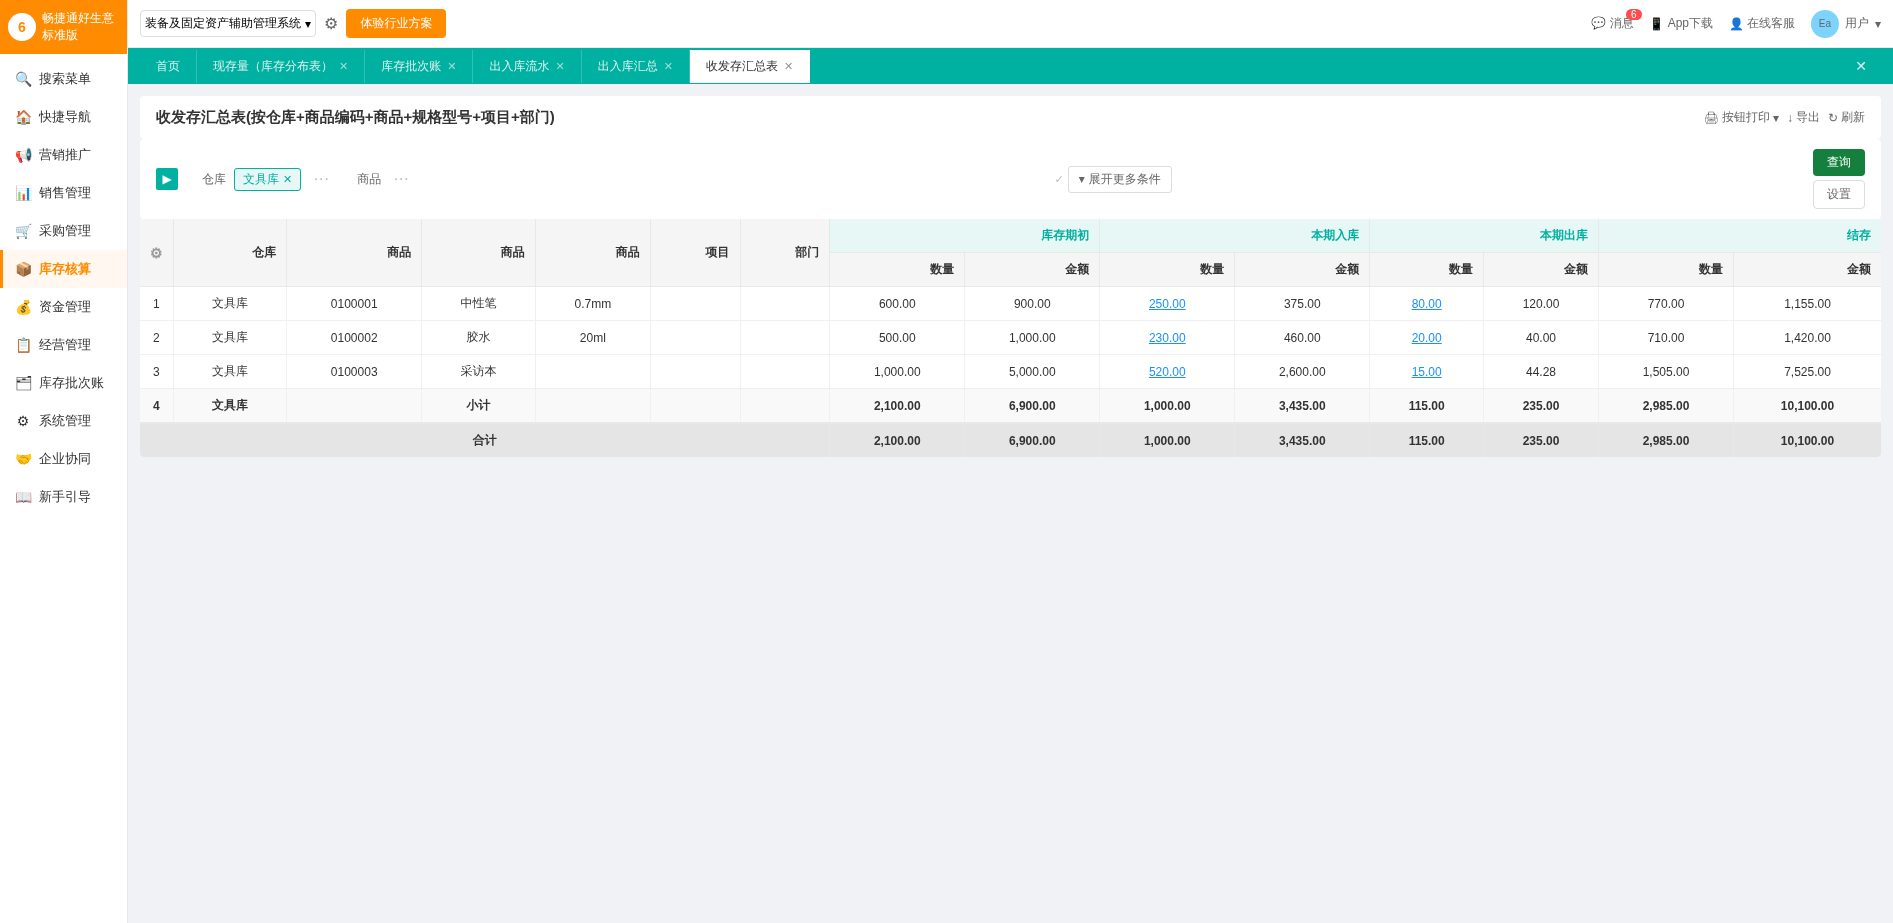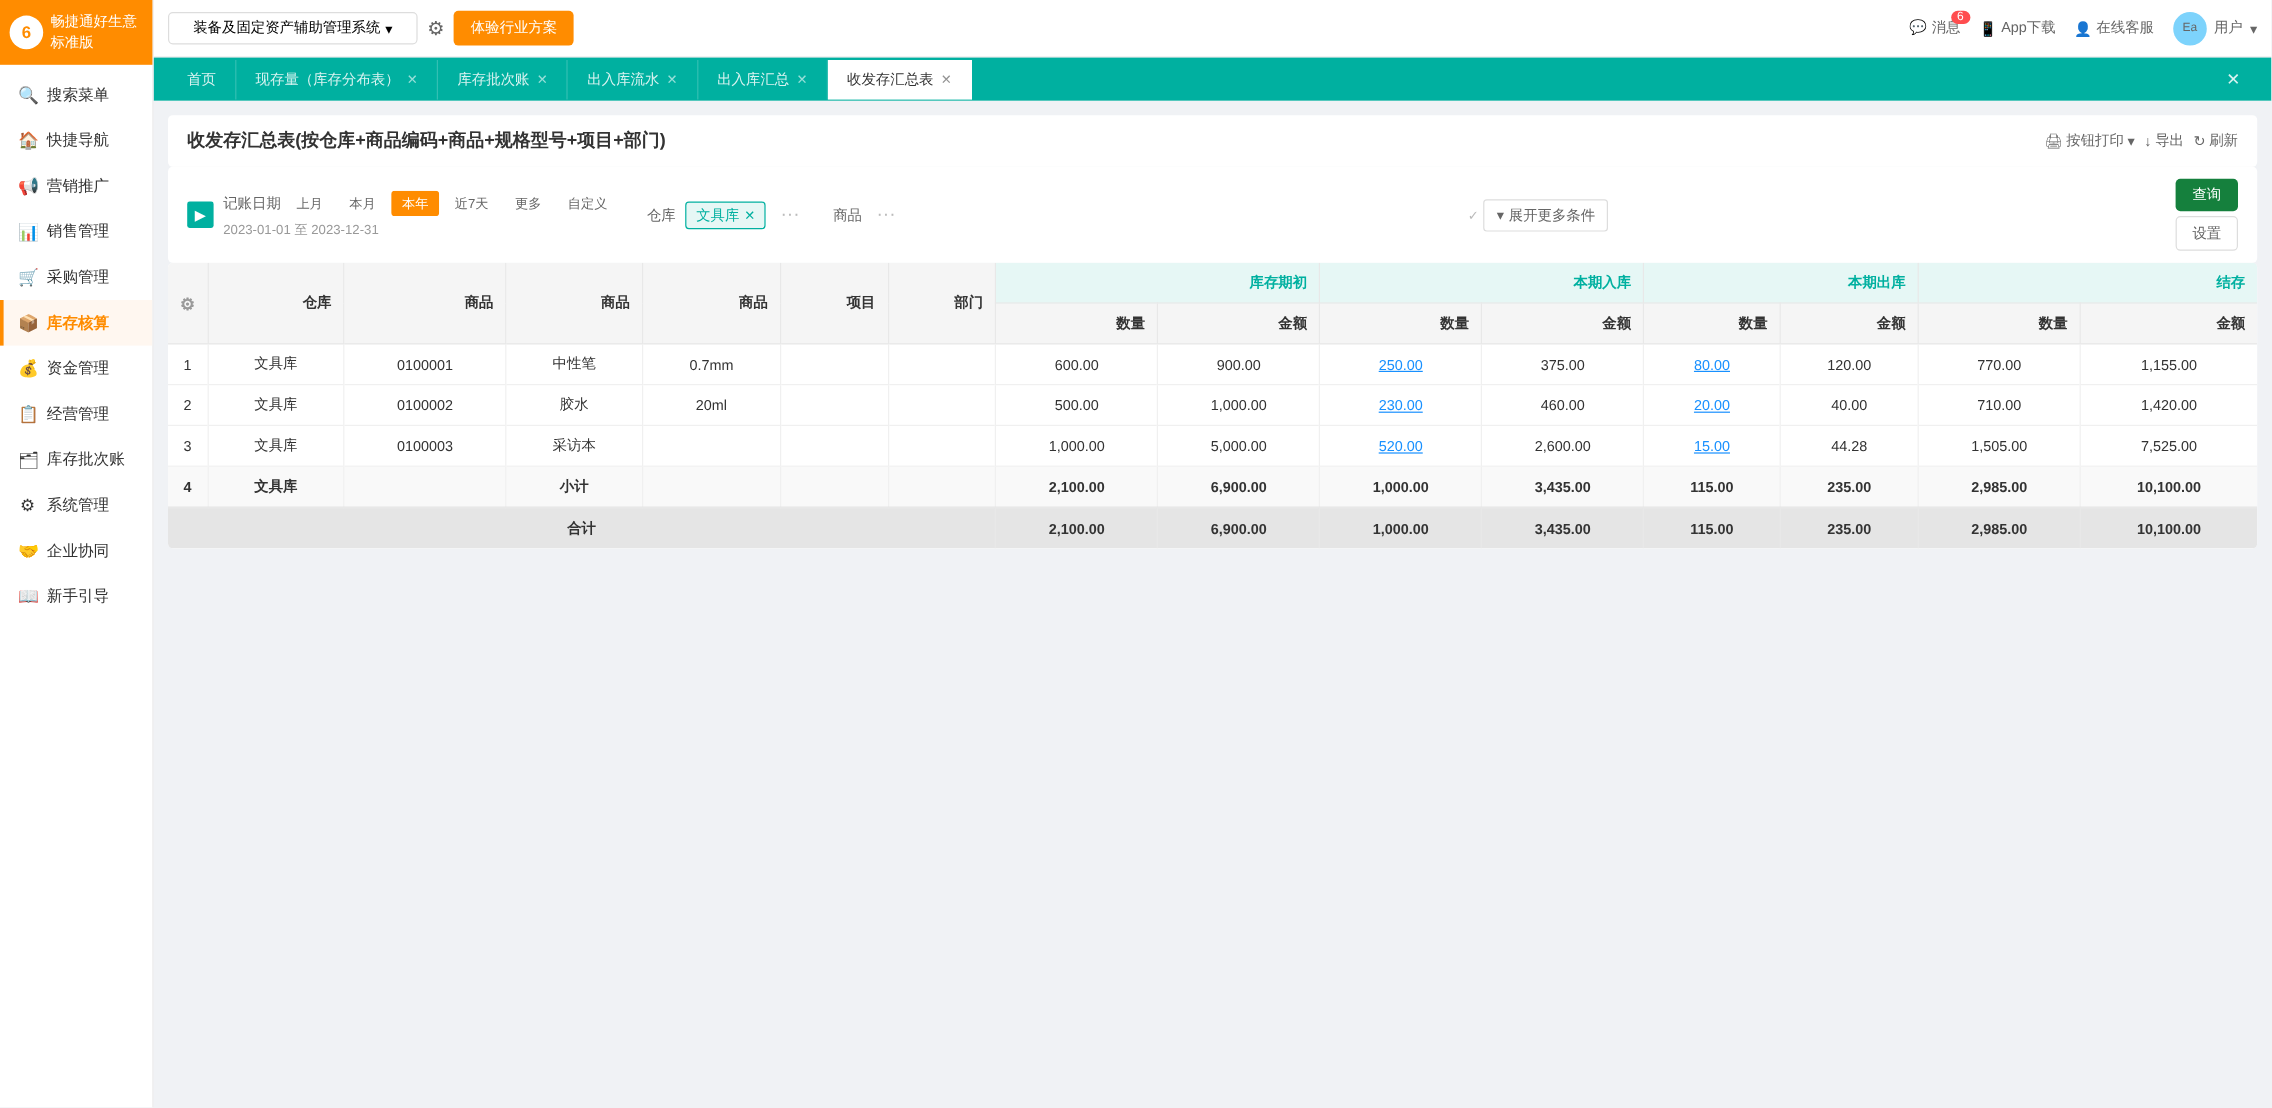--- a/index.html
+++ b/index.html
@@ -13,21 +13,21 @@
     .sidebar-nav { flex: 1; overflow-y: auto; padding: 6px 0; }
     .sidebar-item { display: flex; align-items: center; gap: 8px; padding: 10px 12px; cursor: pointer; color: #333; font-size: 13px; border-left: 3px solid transparent; }
     .sidebar-item.active { background: #fff7f0; color: #ff8c00; border-left-color: #ff8c00; font-weight: bold; }
     .sidebar-item .icon { font-size: 14px; width: 16px; text-align: center; flex-shrink: 0; }
 
     
     .main { flex: 1; display: flex; flex-direction: column; overflow: hidden; }
 
     
     .top-header { background: #fff; border-bottom: 1px solid #e8e8e8; display: flex; align-items: center; padding: 0 12px; height: 48px; gap: 8px; flex-shrink: 0; }
-    .top-header-system-select { display: flex; align-items: center; gap: 4px; border: 1px solid #ddd; border-radius: 4px; padding: 4px 20px; font-size: 12px; cursor: pointer; }
+    .top-header-system-select { display: flex; align-items: center; gap: 4px; border: 1px solid #ddd; border-radius: 4px; padding: 4px 4px; font-size: 12px; cursor: pointer; }
     .btn-experience { background: #ff8c00; color: #fff; border: none; border-radius: 4px; padding: 6px 14px; font-size: 12px; cursor: pointer; }
     .top-header-right { display: flex; align-items: center; gap: 16px; font-size: 12px; color: #666; }
     .badge-wrap { position: relative; }
     .badge { position: absolute; top: -6px; right: -8px; background: #ff4d4f; color: #fff; border-radius: 8px; font-size: 10px; padding: 0 4px; min-width: 16px; text-align: center; }
     .user-avatar { width: 28px; height: 28px; background: #7dd3fc; border-radius: 50%; display: flex; align-items: center; justify-content: center; font-size: 10px; color: #666; }
 
     
     .tab-bar { background: #00b0a0; display: flex; align-items: center; padding: 0 12px; flex-shrink: 0; min-height: 36px; }
     .tab-item { display: flex; align-items: center; gap: 6px; padding: 8px 16px; font-size: 12px; color: rgba(255,255,255,0.85); cursor: pointer; border-right: 1px solid rgba(255,255,255,0.2); white-space: nowrap; }
     .tab-item.active { background: #fff; color: #333; font-weight: 500; }
@@ -221,34 +221,20 @@
         <span style="display:flex;align-items:center;gap:3px;color:#666;">
           <span>↻</span>
           <span>刷新</span>
         </span>
       </div>
     </div>
 
     <div class="filter-bar">
       <div class="filter-arrow">
         <span>▶</span>
-      </div>
-      <div class="date-row">
-        <div style="display:flex;align-items:center;gap:4px;">
-          <span class="filter-label">记账日期</span>
-          <div class="date-options">
-            <span class="date-btn">上月</span>
-            <span class="date-btn">本月</span>
-            <span class="date-btn active">本年</span>
-            <span class="date-btn">近7天</span>
-            <span class="date-btn">更多</span>
-            <span class="date-btn">自定义</span>
-          </div>
-        </div>
-        <div class="date-range">2023-01-01 至 2023-12-31</div>
       </div>
 
       <span class="filter-label" style="margin-left:16px;">仓库</span>
       <div class="filter-tag">
         <span>文具库</span>
         <span class="remove">✕</span>
       </div>
       <span class="filter-dots">···</span>
 
       <span class="filter-label" style="margin-left:16px;">商品</span>

